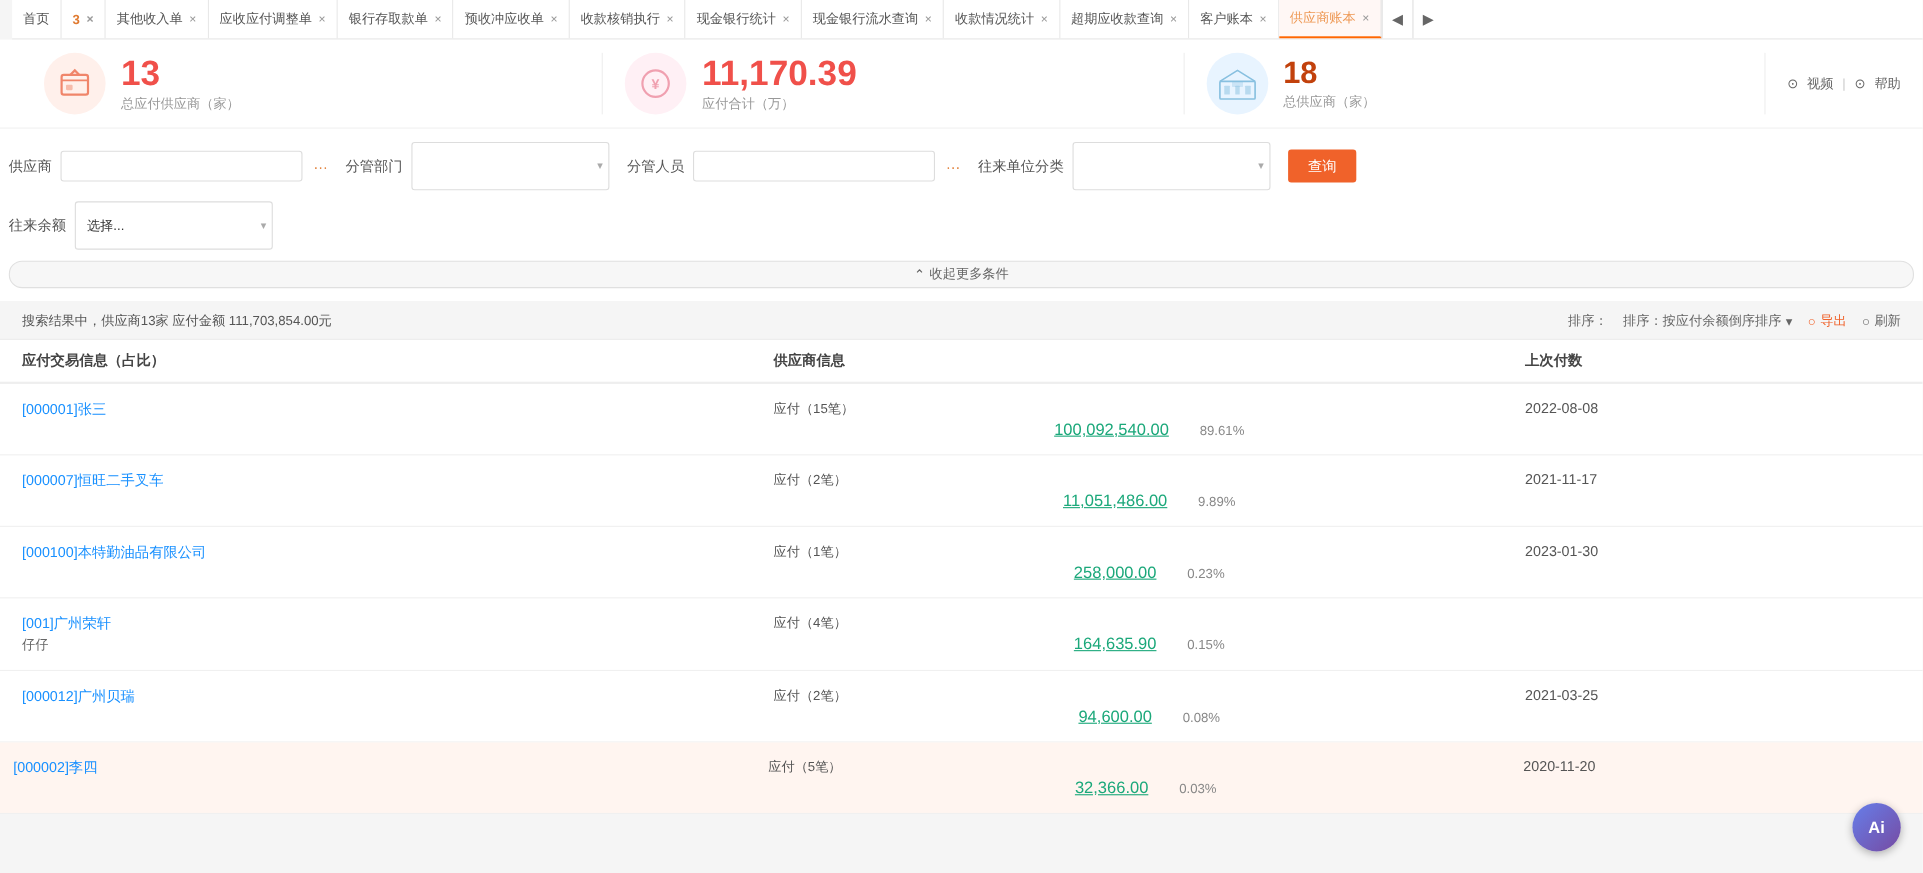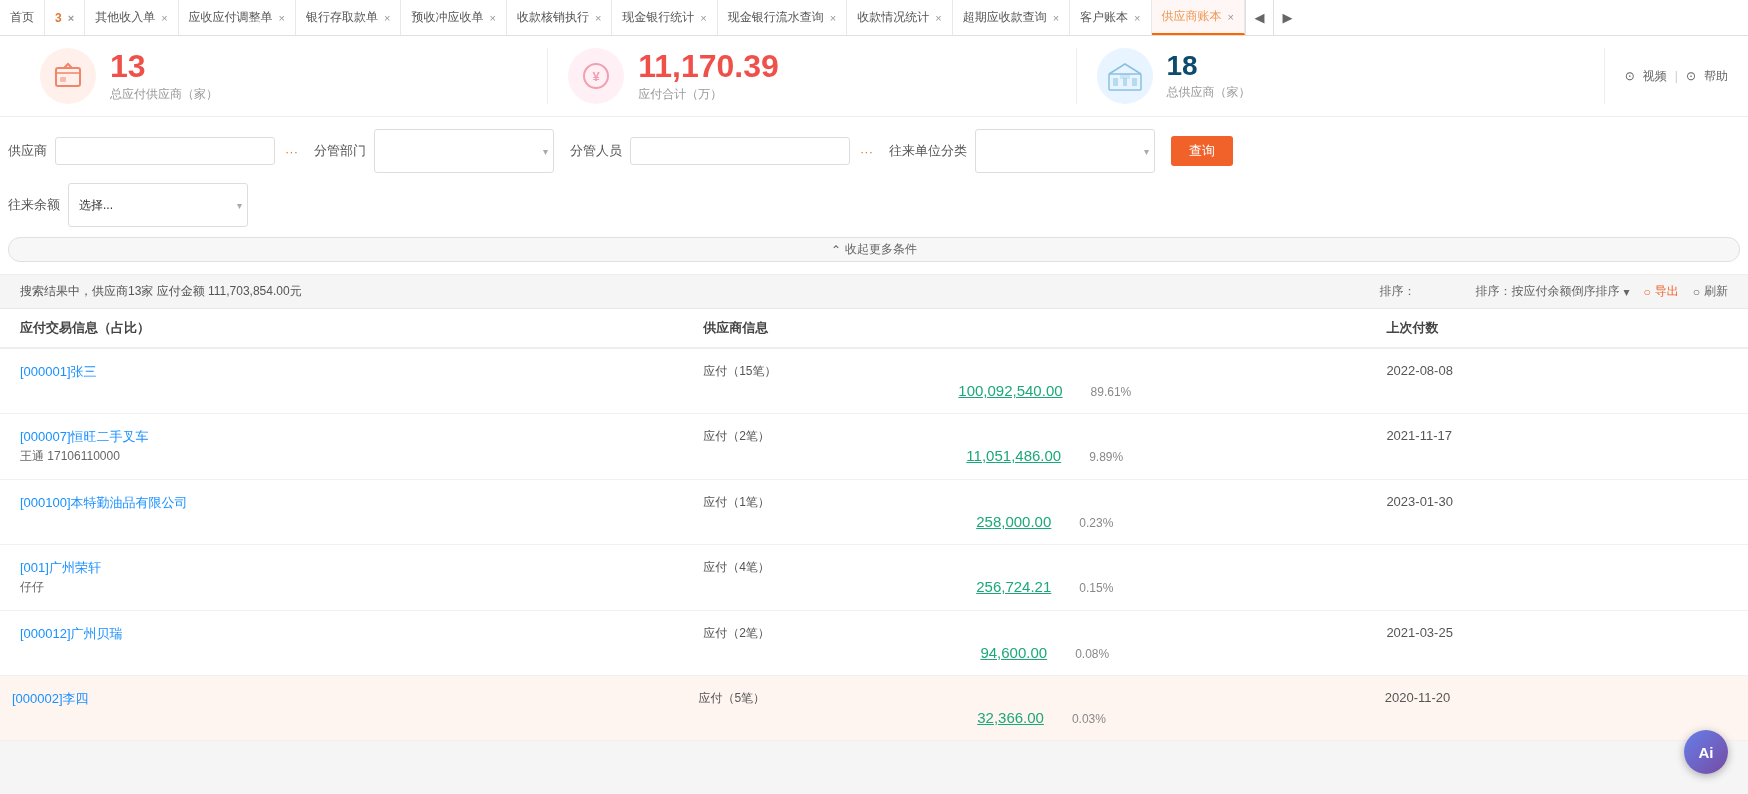--- a/index.html
+++ b/index.html
@@ -1,21 +1,21 @@
 <!DOCTYPE html>
 <html><head>
   <meta charset="utf-8">
   <style>
     * { box-sizing: border-box; margin: 0; padding: 0; }
     body { font-family: 'Microsoft YaHei', Arial, sans-serif; font-size: 13px; background: #f5f5f5; color: #333; overflow-x: hidden; }
 
     
     .top-nav {
       display: flex; align-items: center; background: #fff; border-bottom: 1px solid #e0e0e0;
-      height: 36px; overflow: hidden;
+      height: 36px; overflow: hidden; margin-left: 11px;
     }
     .nav-item {
       display: flex; align-items: center; padding: 0 10px; height: 100%; white-space: nowrap;
       border-right: 1px solid #e8e8e8; cursor: pointer; font-size: 12px; color: #555;
       flex-shrink: 0;
     }
     .nav-item.active { background: #fff7f5; color: #e95; border-bottom: 2px solid #f60; }
     .nav-item .close-x { margin-left: 6px; color: #999; font-size: 11px; }
     .nav-arrow { display: flex; align-items: center; justify-content: center; width: 28px; height: 100%; cursor: pointer; border-left: 1px solid #e0e0e0; color: #666; flex-shrink: 0; }
 
@@ -27,21 +27,21 @@
       display: flex; align-items: center; gap: 14px; flex: 1; padding: 0 20px; border-right: 1px solid #eee;
     }
     .summary-card:last-child { border-right: none; }
     .card-icon {
       width: 56px; height: 56px; border-radius: 50%; display: flex; align-items: center; justify-content: center; font-size: 28px; flex-shrink: 0;
     }
     .card-icon.orange { background: #fff0eb; color: #f0856a; }
     .card-icon.pink { background: #fff0f5; color: #f0a0b0; }
     .card-icon.blue { background: #e8f4ff; color: #88c0e0; }
     .card-info .num { font-size: 32px; font-weight: bold; color: #f0504a; line-height: 1.1; }
-    .card-info .num.dark { color: #0c4a6e; font-size: 28px; }
+    .card-info .num.dark { color: #c2410c; font-size: 28px; }
     .card-info .label { font-size: 12px; color: #999; margin-top: 2px; }
     .top-right-actions {
       display: flex; align-items: center; gap: 8px; font-size: 12px; color: #666; margin-left: auto; padding-left: 20px; white-space: nowrap;
     }
     .top-right-actions span { cursor: pointer; }
     .top-right-actions .sep { color: #ccc; }
 
     
     .filter-area {
       background: #fff; padding: 12px 8px 8px; border-bottom: 1px solid #eee;
@@ -71,21 +71,21 @@
     }
 
     
     .result-bar {
       display: flex; align-items: center; justify-content: space-between;
       background: #f5f5f5; padding: 8px 20px; border-bottom: 1px solid #e8e8e8;
       font-size: 12px; color: #555;
     }
     .result-bar .right-actions { display: flex; align-items: center; gap: 14px; }
     .result-bar .sort-label { color: #666; }
-    .result-bar .sort-select { display: flex; align-items: center; gap: 4px; color: #666; cursor: pointer; margin-left: 46px; }
+    .result-bar .sort-select { display: flex; align-items: center; gap: 4px; color: #666; cursor: pointer; }
     .action-btn { display: flex; align-items: center; gap: 4px; color: #f0622a; cursor: pointer; }
     .action-btn.gray { color: #666; }
 
     
     .table-container { background: #fff; }
     .table-header {
       display: grid; grid-template-columns: 2fr 2fr 1fr;
       padding: 10px 20px; border-bottom: 2px solid #eee;
       font-size: 13px; font-weight: bold; color: #444; background: #fff;
     }
@@ -308,21 +308,20 @@
       </div>
     </div>
     <div>
       <span class="last-pay">2022-08-08</span>
     </div>
   </div>
 
   <div class="table-row">
     <div>
       <div class="supplier-link">[000007]恒旺二手叉车</div>
-      <div class="supplier-sub">王通  17106110000</div>
     </div>
     <div class="amount-col">
       <div class="amount-label">应付（2笔）</div>
       <div class="amount-row">
         <span class="amount-value">11,051,486.00</span>
         <span class="amount-pct">9.89%</span>
       </div>
     </div>
     <div>
       <span class="last-pay">2021-11-17</span>
@@ -346,21 +345,21 @@
   </div>
 
   <div class="table-row">
     <div>
       <div class="supplier-link">[001]广州荣轩</div>
       <div class="supplier-sub">仔仔</div>
     </div>
     <div class="amount-col">
       <div class="amount-label">应付（4笔）</div>
       <div class="amount-row">
-        <span class="amount-value">256,724.21</span>
+        <span class="amount-value">164,635.90</span>
         <span class="amount-pct">0.15%</span>
       </div>
     </div>
     <div>
       <span class="last-pay"></span>
     </div>
   </div>
 
   <div class="table-row">
     <div>

